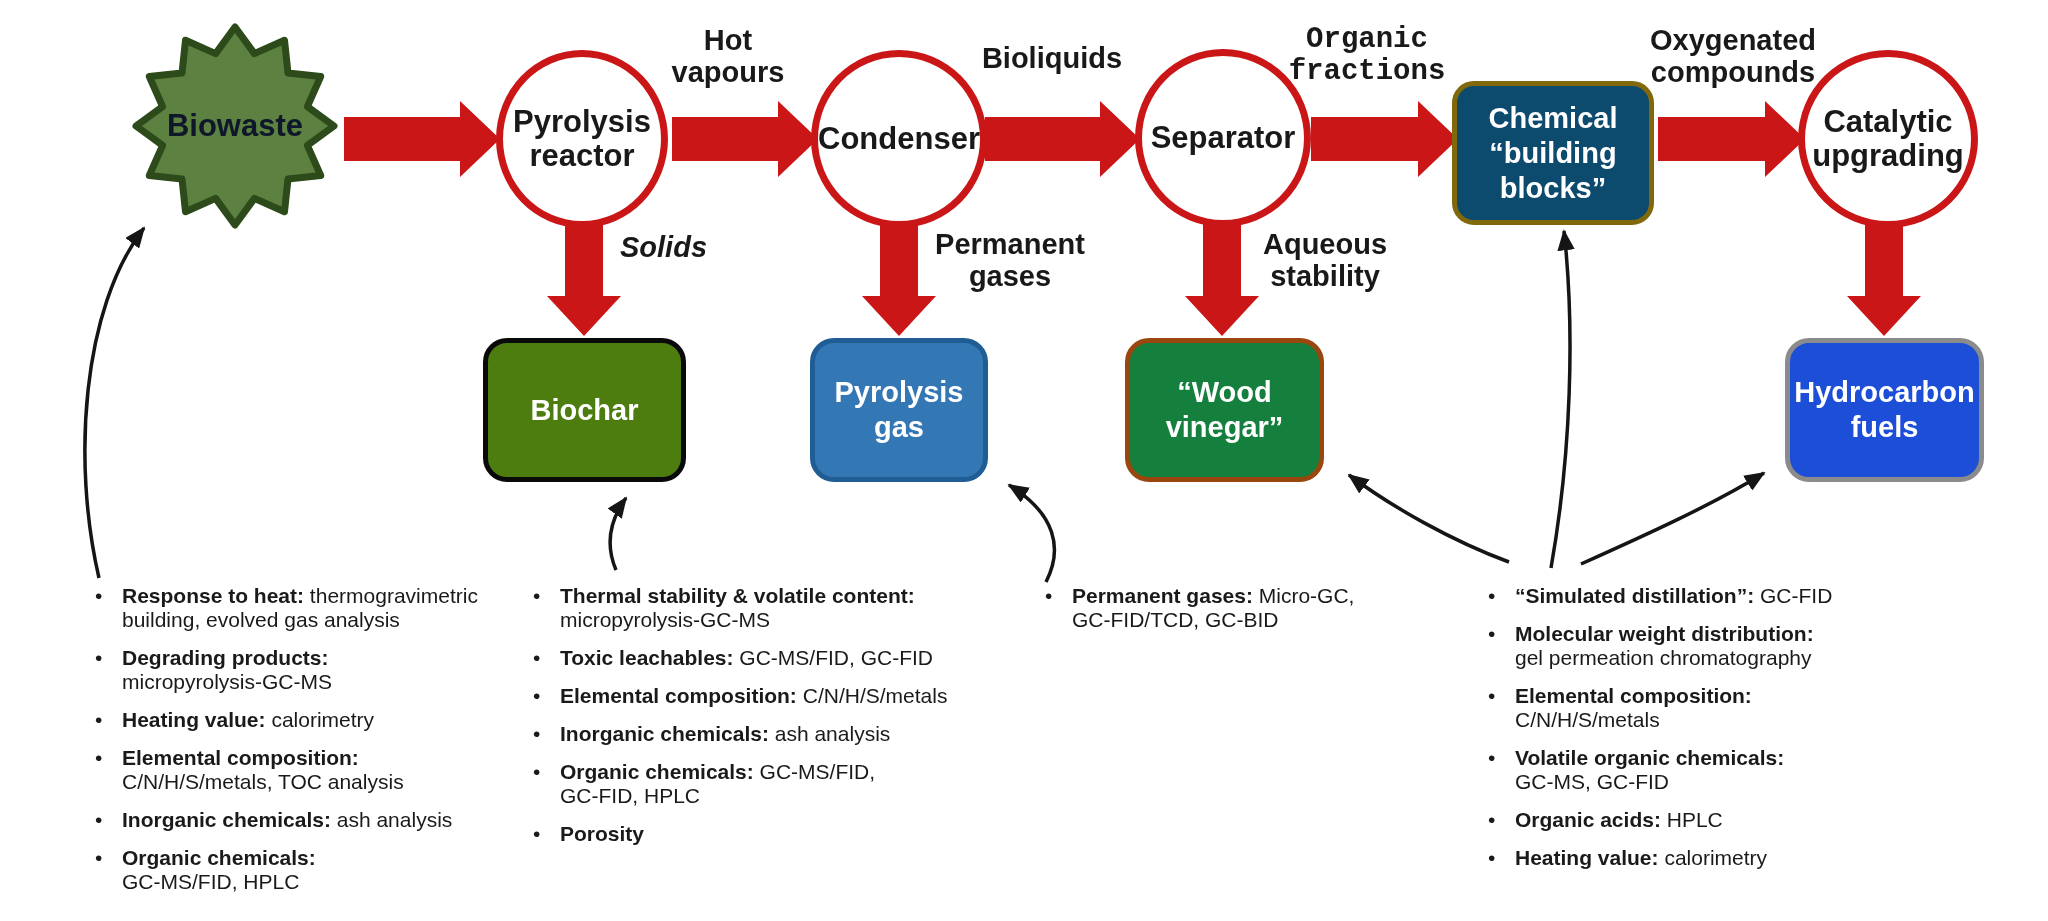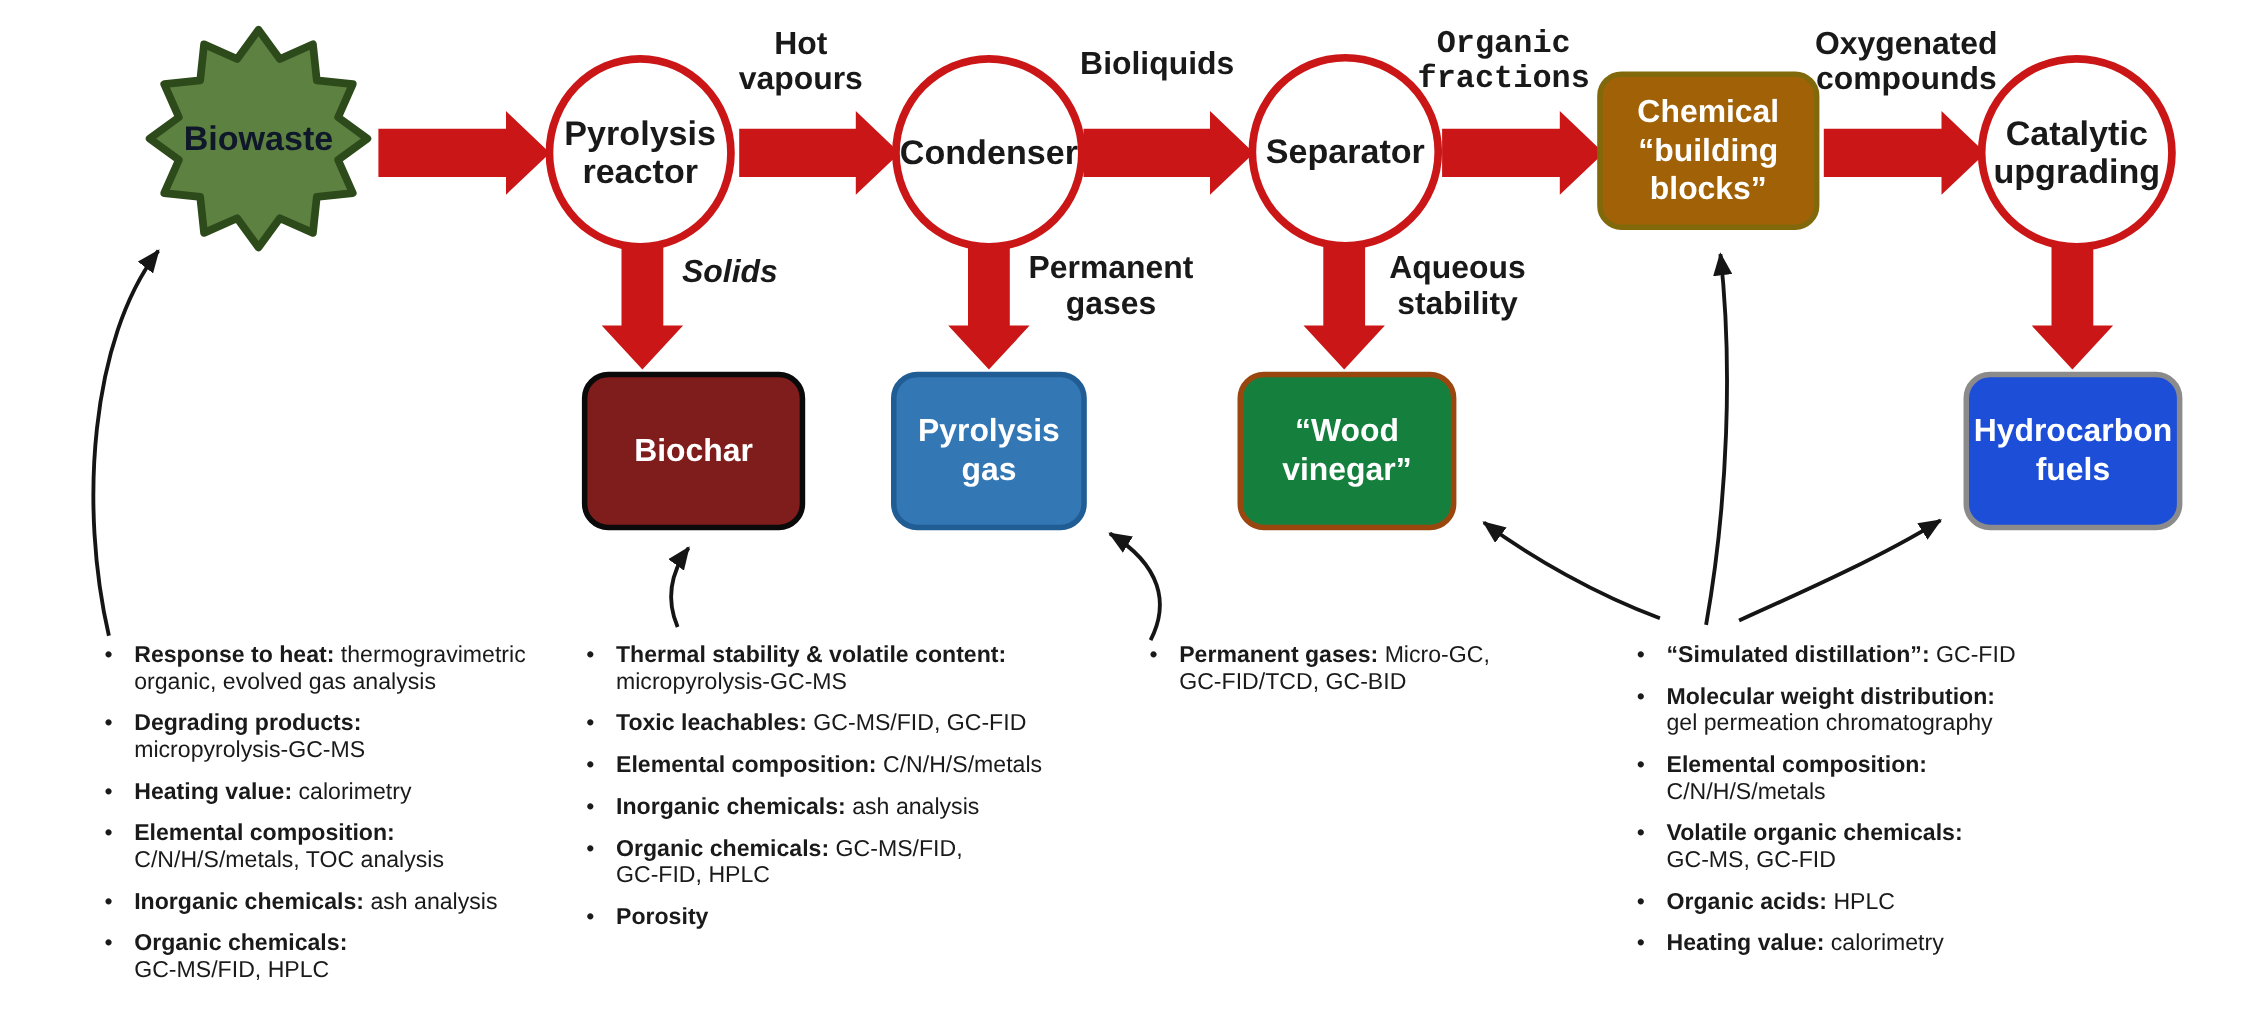--- a/index.html
+++ b/index.html
@@ -9,22 +9,22 @@
 
   
   .node{position:absolute;background:#ffffff;border:7px solid #cb1618;border-radius:50%;
         display:flex;align-items:center;justify-content:center;text-align:center;
         font-weight:bold;font-size:31px;line-height:34px;white-space:pre-line;color:#191919;}
 
   
   .pbox{position:absolute;display:flex;align-items:center;justify-content:center;text-align:center;
         color:#ffffff;font-weight:bold;font-size:29px;line-height:35px;white-space:pre-line;
         border-radius:24px;border:5px solid;}
-  .box-gold{background:#a16207;border-color:#81690b;border-radius:22px;}
-  .box-dark{background:#7f1d1d;border-color:#0a0a0a;margin-left:46px;}
+  .box-gold{background:#0c4a6e;border-color:#81690b;border-radius:22px;margin-top:16px;}
+  .box-dark{background:#4d7c0f;border-color:#0a0a0a;}
   .box-blue{background:#3377b5;border-color:#1f5d94;}
   .box-orange{background:#15803d;border-color:#99470f;}
   .box-gray{background:#1d4ed8;border-color:#8b8b8b;}
 
   
   .flabel{position:absolute;font-weight:bold;font-size:29px;line-height:32px;text-align:center;
           white-space:pre-line;color:#191919;}
   .starlabel{position:absolute;left:137px;top:28px;width:196px;height:196px;
              display:flex;align-items:center;justify-content:center;
              color:#0f172a;font-weight:bold;font-size:31px;}
@@ -100,21 +100,21 @@
   <div class="flabel" style="left:620px;top:231px;text-align:left;font-style:italic;">Solids</div>
   <div class="flabel" style="left:910px;top:228px;width:200px;">Permanent
 gases</div>
   <div class="flabel" style="left:1225px;top:228px;width:200px;">Aqueous
 stability</div>
 
   <div class="blist" style="left:95px;top:584px;width:480px;">
     <div class="bitem">
       <span class="bdot">•</span>
       <div class="btext"><span class="bb">Response to heat:</span><span class="br"> thermogravimetric
-organic, evolved gas analysis</span></div>
+building, evolved gas analysis</span></div>
     </div>
     <div class="bitem">
       <span class="bdot">•</span>
       <div class="btext"><span class="bb">Degrading products:</span><span class="br">
 micropyrolysis-GC-MS</span></div>
     </div>
     <div class="bitem">
       <span class="bdot">•</span>
       <div class="btext"><span class="bb">Heating value:</span><span class="br"> calorimetry</span></div>
     </div>

